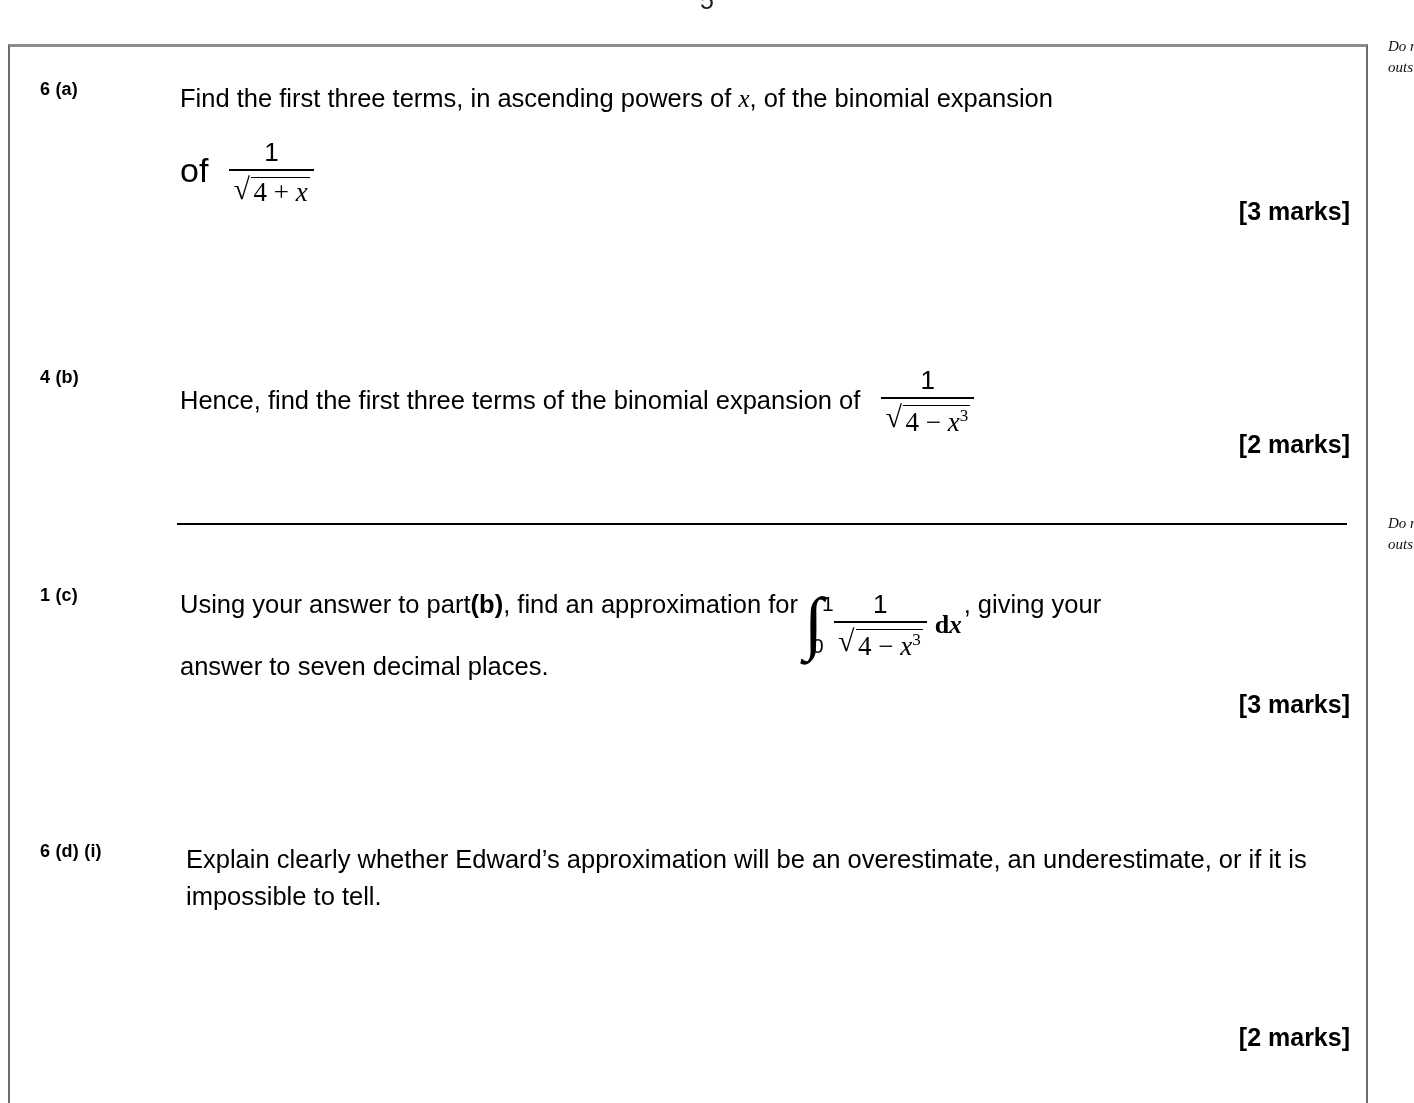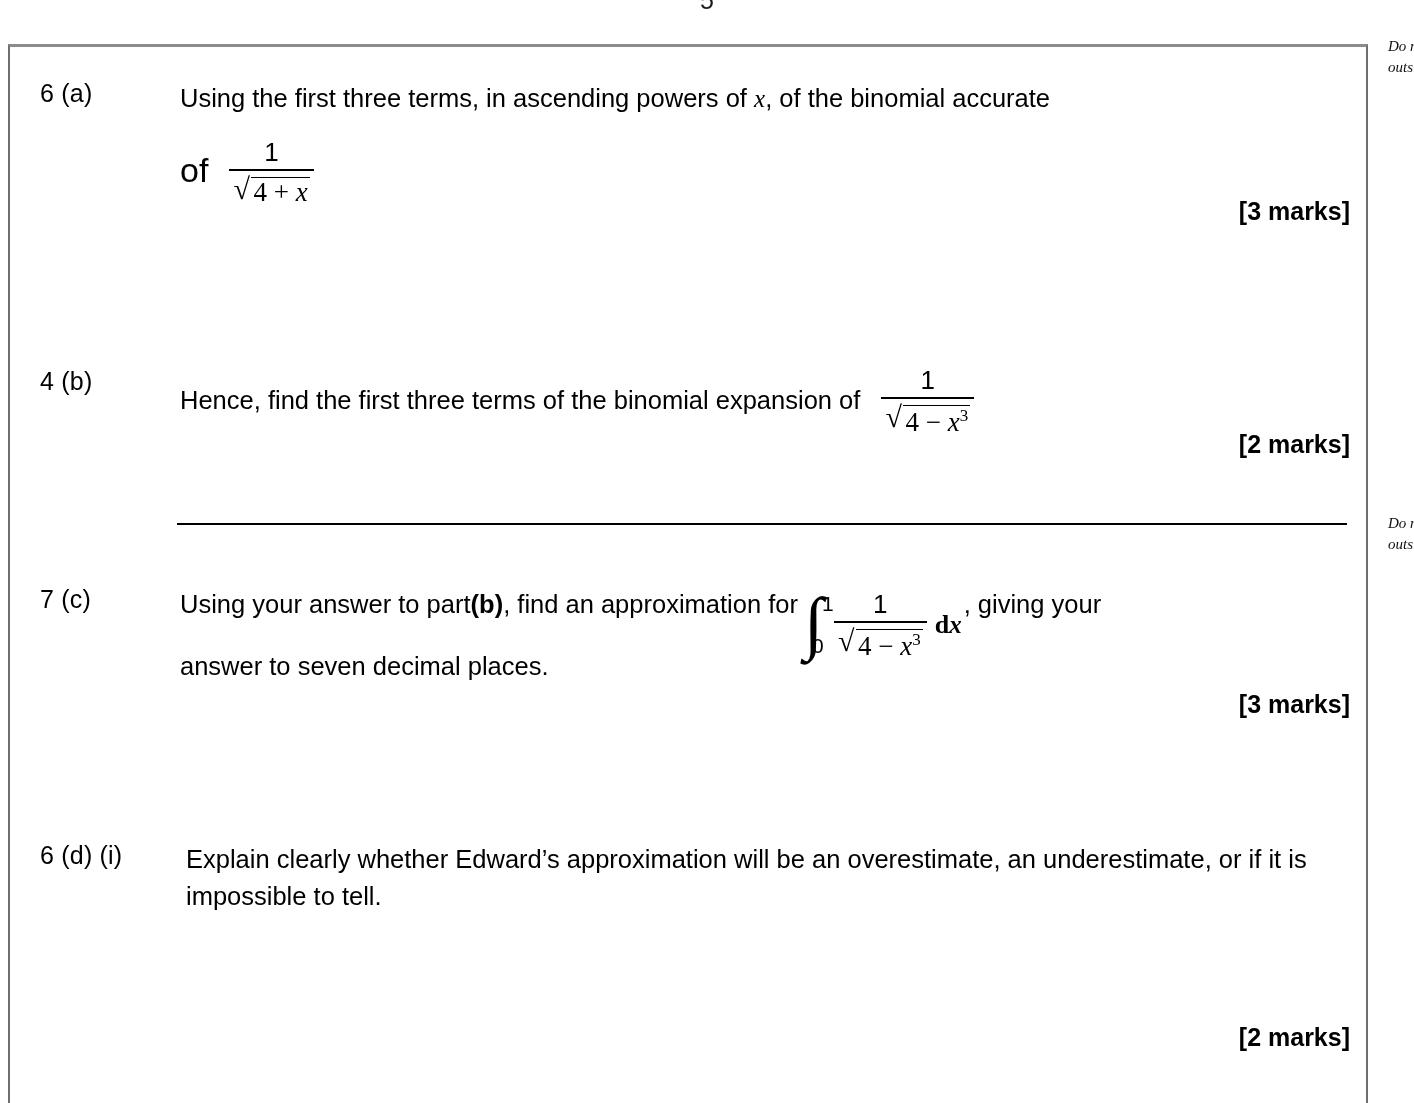--- a/index.html
+++ b/index.html
@@ -62,22 +62,22 @@
   
   .qrow {
     position: absolute;
     left: 0;
     width: 1360px;
   }
   .qlabel {
     position: absolute;
     left: 30px;
     top: 0;
-    font-size: 25px;
-    font-weight: normal;
+    font-size: 18px;
+    font-weight: bold;
     letter-spacing: 0.2px;
     white-space: nowrap;
   }
   .qbody {
     position: absolute;
     left: 170px;
     top: 0;
     width: 1160px;
     font-size: 25.5px;
     line-height: 38px;
@@ -238,21 +238,21 @@
 <div class="margin-note n2">
   <div>Do not write</div>
   <div>outside the box</div>
 </div>
 
 <div class="answer-box">
 
   <div class="qrow" style="top: 32px;">
     <div class="qlabel">6 (a)</div>
     <div class="qbody">
-      <p><span>Using the first three terms, in ascending powers of </span><span class="mi">x</span><span>, of the binomial accurate</span></p>
+      <p><span>Find the first three terms, in ascending powers of </span><span class="mi">x</span><span>, of the binomial expansion</span></p>
     </div>
   </div>
 
   <div class="qrow" style="top: 92px;">
     <div class="qbody" style="line-height: 30px;">
       <span style="display:inline-block; vertical-align: middle; font-size:34px;">of</span>
       <span class="mathfrac inlinefrac" style="vertical-align:-24px; margin-left:14px;">
         <span class="num">1</span>
         <span class="bar"></span>
         <span class="den">
@@ -282,21 +282,21 @@
         </span>
       </span>
     </div>
   </div>
 
   <div class="marks" style="top: 383px;">[2 marks]</div>
 
   <div class="divider" style="left:167px; top:476px; width:1170px;"></div>
 
   <div class="qrow" style="top: 538px;">
-    <div class="qlabel">7 (c)</div>
+    <div class="qlabel">1 (c)</div>
     <div class="qbody" style="line-height: 34px;">
       <span style="display:inline-block; vertical-align: middle; font-size:25.5px;">Using your answer to part </span><span class="bold" style="display:inline-block; vertical-align: middle; font-size:25.5px;">(b)</span><span style="display:inline-block; vertical-align: middle; font-size:25.5px;">, find an approximation for</span><span class="integral"><span class="intsign"><span class="glyph">∫</span><span class="upper">1</span><span class="lower">0</span></span><span class="mathfrac" style="vertical-align: middle;"><span class="num">1</span><span class="bar"></span><span class="den"><span class="radical"><span class="rsign">√</span><span class="rbody"><span class="mi" style="font-style:normal;">4 − </span><span class="mi">x</span><span class="sup">3</span></span></span></span></span><span class="dxpart"><span>d</span><span class="mi">x</span></span></span><span style="display:inline-block; vertical-align: middle; font-size:25.5px;">, giving your</span>
     </div>
   </div>
 
   <div class="qrow" style="top: 600px;">
     <div class="qbody">
       <p>answer to seven decimal places.</p>
     </div>
   </div>

